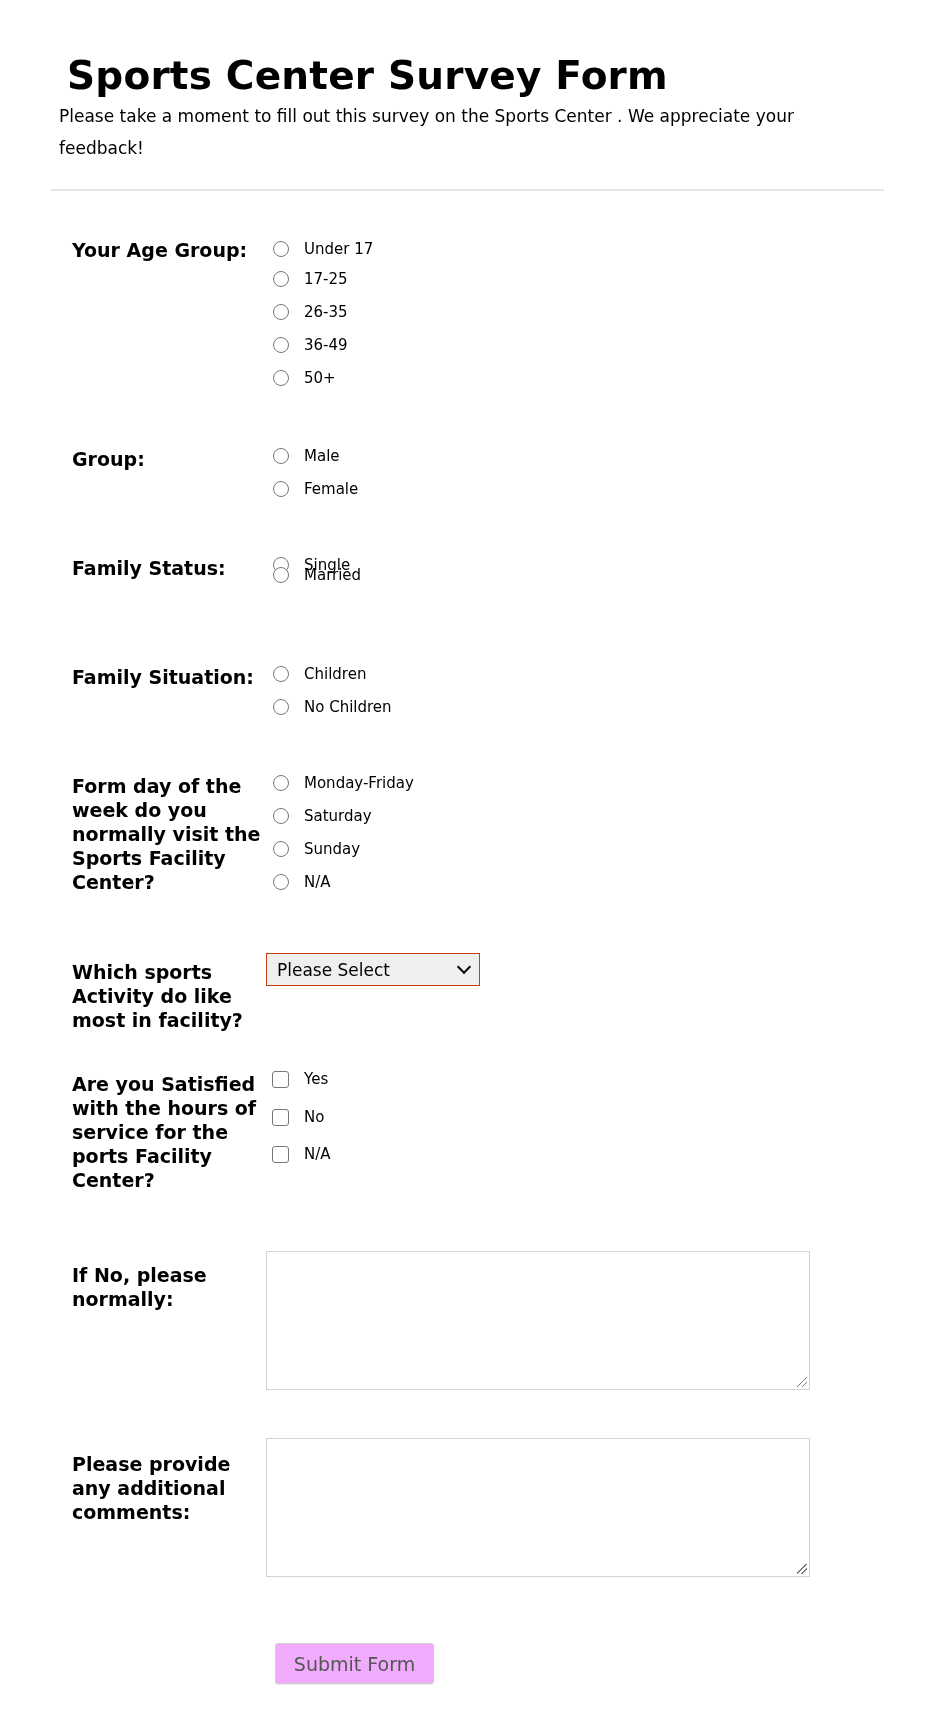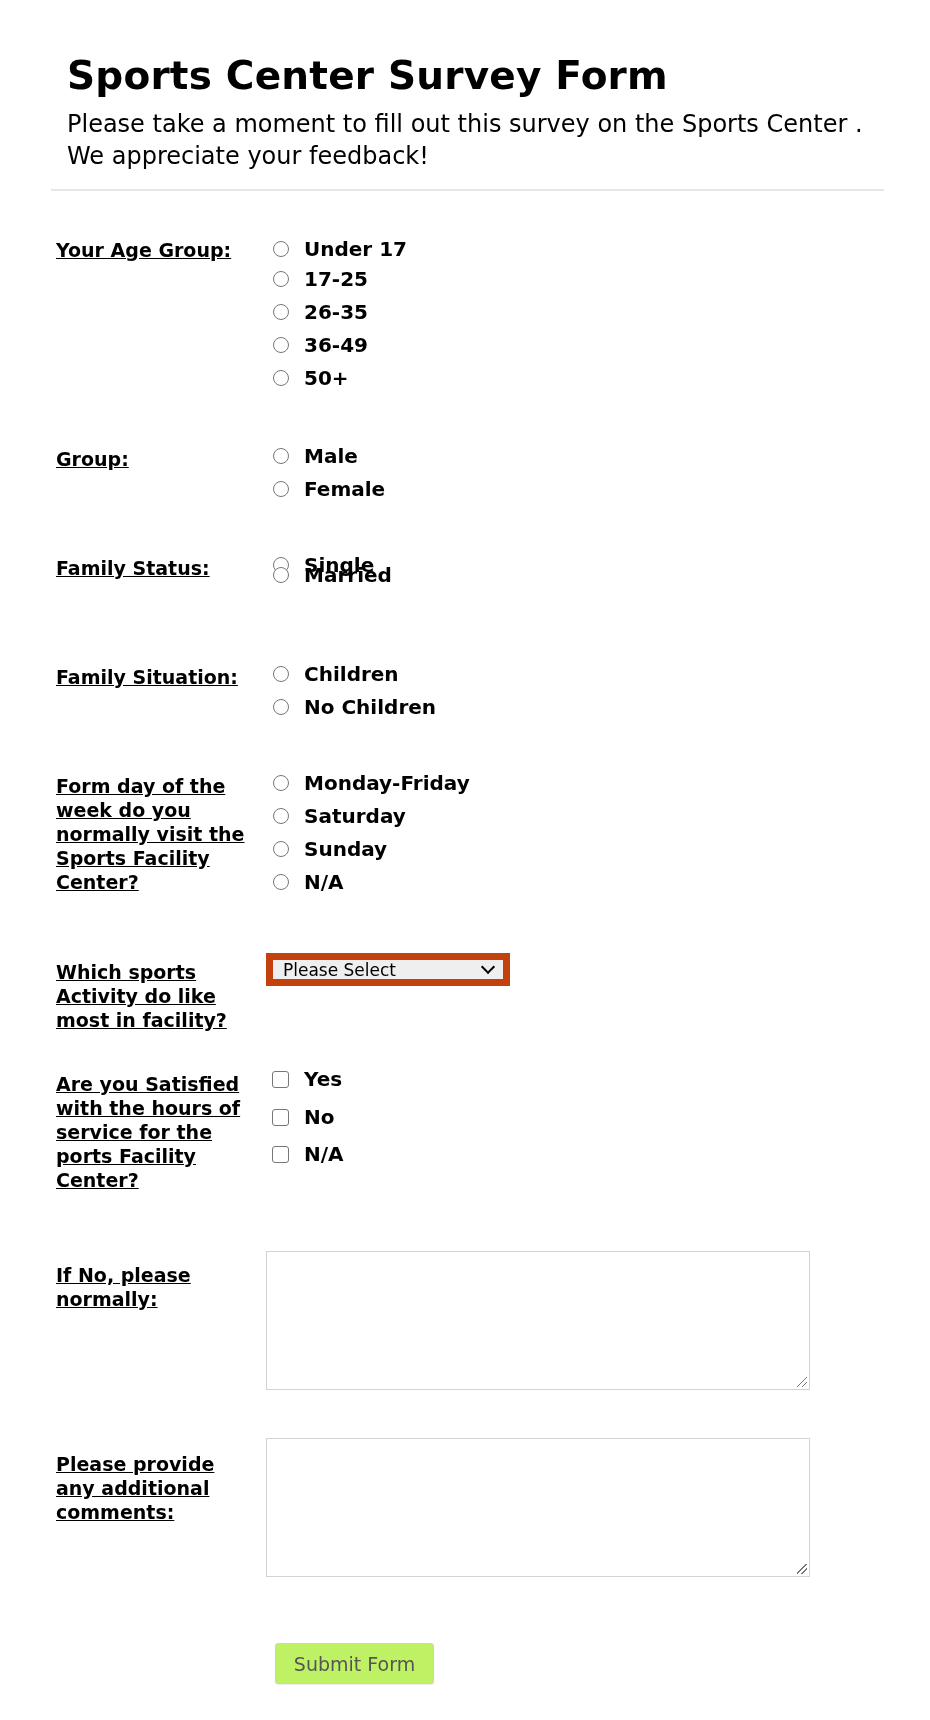--- a/index.html
+++ b/index.html
@@ -1,43 +1,43 @@
 <!DOCTYPE html>
 <html><head>
 <meta charset="utf-8">
 <style>
   html, body { margin: 0; padding: 0; background: #ffffff; }
   body { width: 930px; height: 1720px; position: relative; overflow: hidden;
          font-family: "DejaVu Sans", sans-serif; color: #000; }
   h1.title { position: absolute; left: 51px; top: 36px; margin: 16px;
              font-size: 39px; font-weight: bold; line-height: 48px; letter-spacing: 0.2px; }
-  .subtitle { position: absolute; left: 51px; top: 92px; width: 800px; margin: 16px;
-              font-size: 24px; line-height: 32px; }
+  .subtitle { position: absolute; left: 51px; top: 92px; width: 800px; margin: 8px;
+              font-size: 17px; line-height: 32px; }
   .divider { position: absolute; left: 51px; top: 189px; width: 833px; height: 0;
              border: 0; border-top: 2px solid #e6e6e6; margin: 0; }
-  .q-label { position: absolute; left: 56px; width: 200px; font-size: 19px;
-             font-weight: bold; line-height: 24px; text-decoration: underline; }
+  .q-label { position: absolute; left: 72px; width: 200px; font-size: 19px;
+             font-weight: bold; line-height: 24px; }
   .opt { position: absolute; left: 273px; height: 26px; display: flex; align-items: center; }
   .radio { width: 16px; height: 16px; border: 1.5px solid #777; border-radius: 50%;
            background: #fff; box-sizing: border-box; margin-right: 15px; flex: none; }
   .check { width: 17px; height: 17px; border: 1.5px solid #777; border-radius: 3px;
            background: #fff; box-sizing: border-box; margin-right: 15px; flex: none; }
-  .opt-label { font-size: 20px; line-height: 26px; white-space: nowrap; font-weight: bold; }
-  .select { position: absolute; left: 266px; top: 953px; width: 244px; height: 33px;
-            box-sizing: border-box; background: #efefef; border: 7px solid #c2410c;
+  .opt-label { font-size: 15px; line-height: 26px; white-space: nowrap; }
+  .select { position: absolute; left: 266px; top: 953px; width: 214px; height: 33px;
+            box-sizing: border-box; background: #efefef; border: 1px solid #c2410c;
             display: flex; align-items: center; justify-content: space-between;
             padding: 0 8px 0 10px; font-size: 17px; }
   .chev { width: 8px; height: 8px; border-right: 2.5px solid #000; border-bottom: 2.5px solid #000;
           transform: rotate(45deg); margin-top: -5px; margin-right: 2px; }
   .textarea { position: absolute; left: 266px; width: 544px; height: 139px; box-sizing: border-box;
               border: 1.5px solid #d3d3d3; background: #fff; }
   .grip { position: absolute; right: 2px; bottom: 2px; width: 10px; height: 10px;
           background: linear-gradient(135deg, transparent 0 45%, #777 45% 52%, transparent 52% 70%, #777 70% 77%, transparent 77%); }
   .submit { position: absolute; left: 275px; top: 1643px; width: 159px; height: 41px;
-            box-sizing: border-box; background: #bef264; border: 1px solid #cfcfcf; border-radius: 3px;
+            box-sizing: border-box; background: #f0abfc; border: 1px solid #cfcfcf; border-radius: 3px;
             box-shadow: 0 1px 1px rgba(0,0,0,0.08); color: #555; font-size: 19px;
             display: flex; align-items: center; justify-content: center;
             font-family: "DejaVu Sans", sans-serif; }
 </style>
 </head>
 <body>
 
 <h1 class="title">Sports Center Survey Form</h1>
 <p class="subtitle">Please take a moment to fill out this survey on the Sports Center . We appreciate your feedback!</p>
 <hr class="divider">

